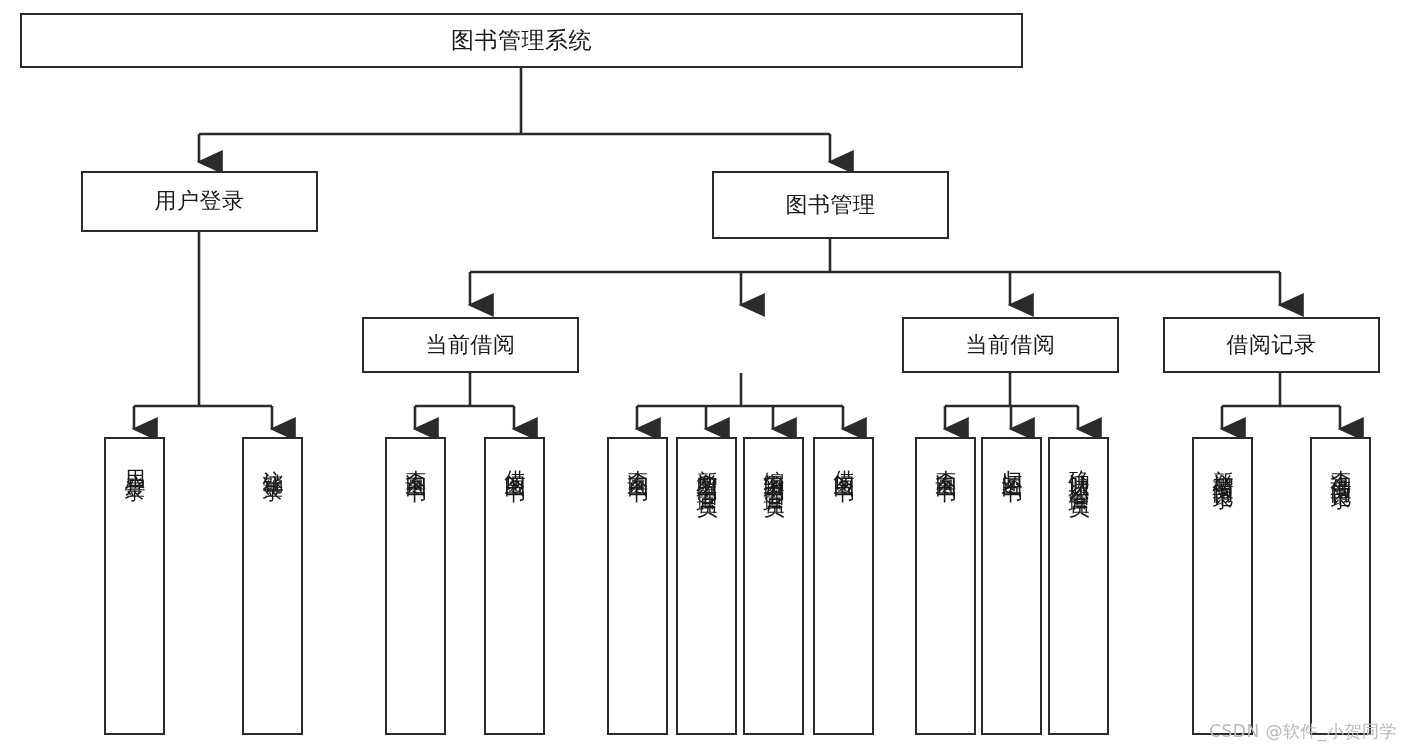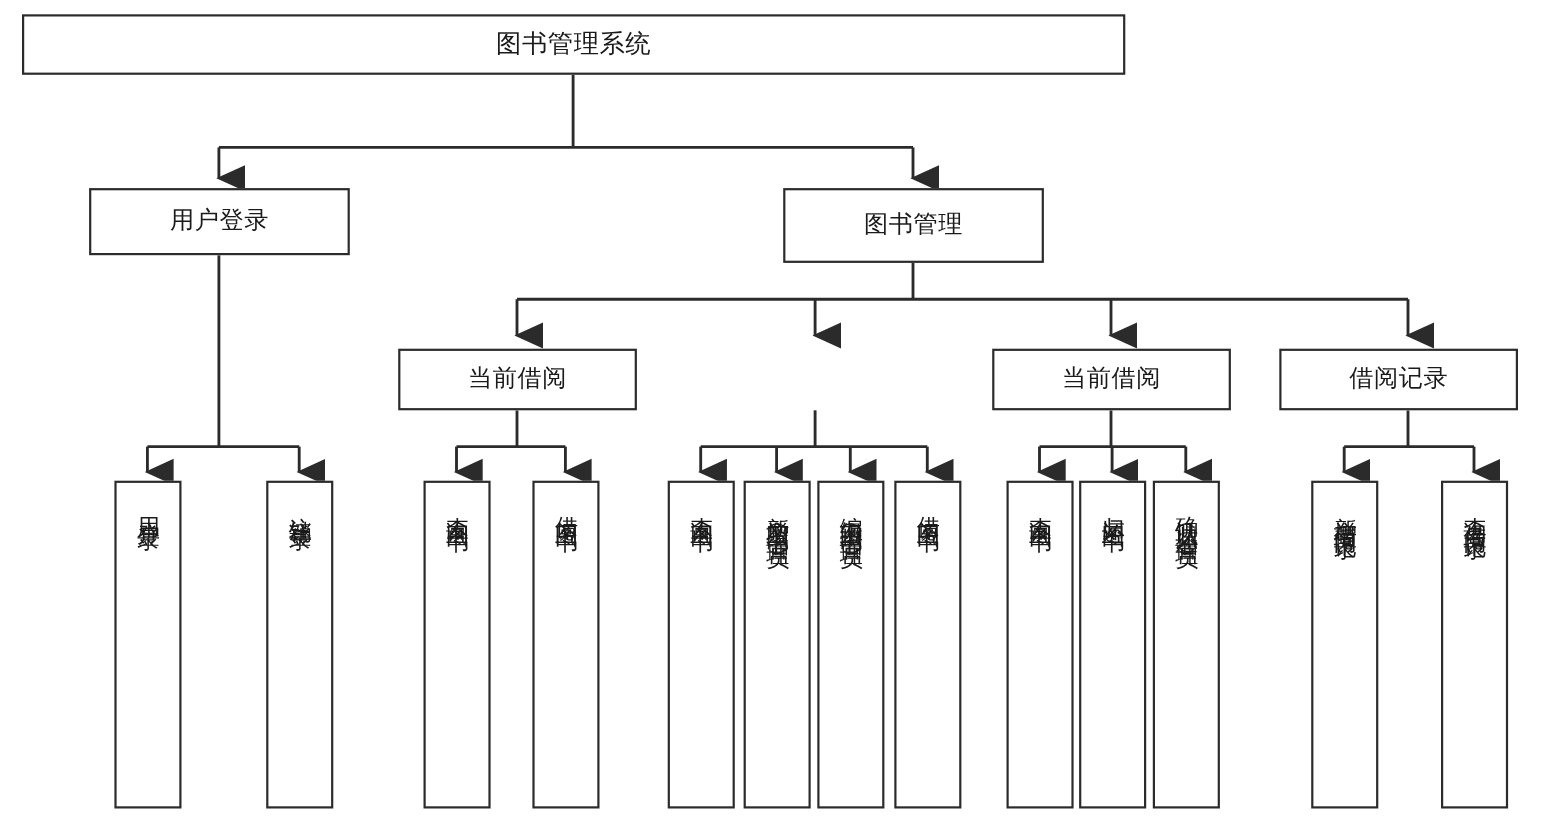--- a/index.html
+++ b/index.html
@@ -181,14 +181,15 @@
     <span class="lbl">确认归还（管理员）</span>
   </div>
 
   <div class="node vert" style="left:1192px; top:437px; width:61px; height:298px;">
     <span class="lbl">新增借阅记录</span>
   </div>
   <div class="node vert" style="left:1310px; top:437px; width:61px; height:298px;">
     <span class="lbl">查询借阅记录</span>
   </div>
 
+  <div class="watermark">CSDN @软件_小贺同学</div>
 
 </div>
 
 </body></html>

